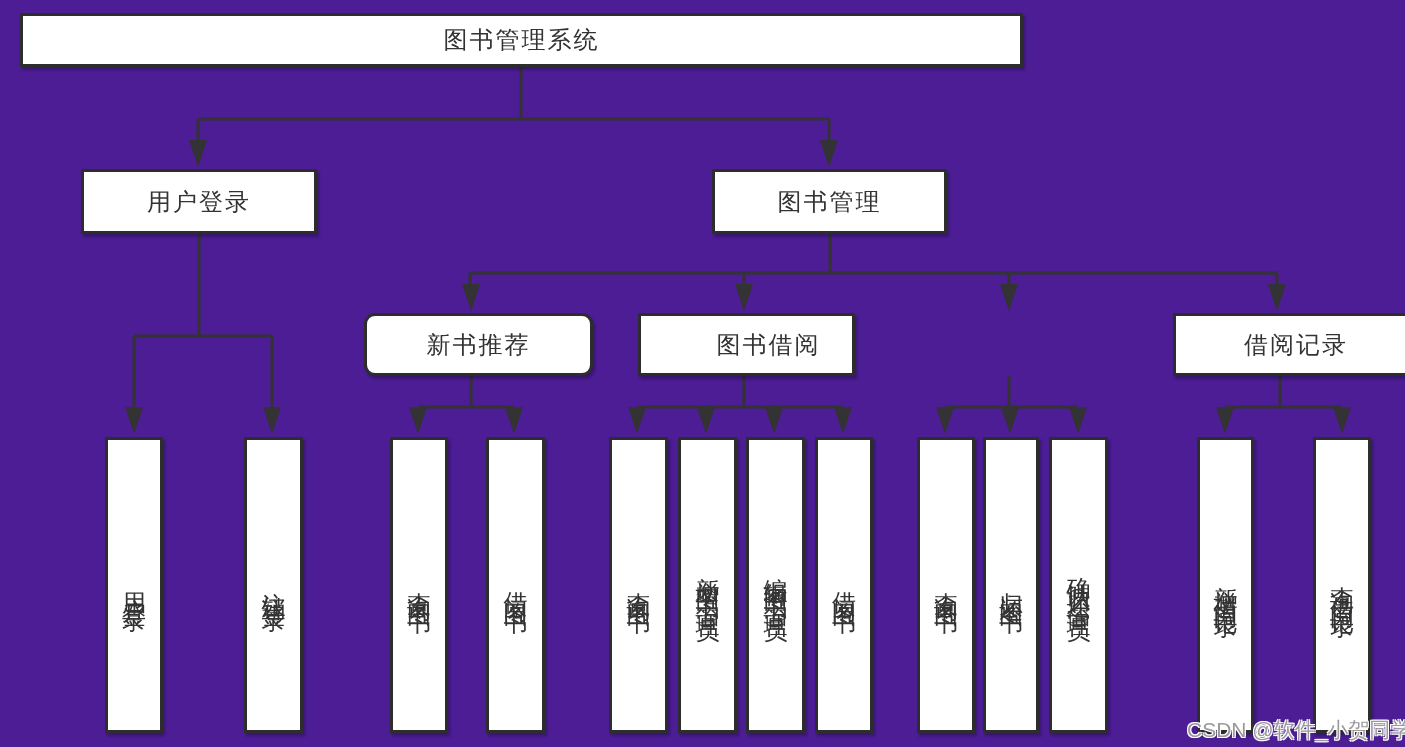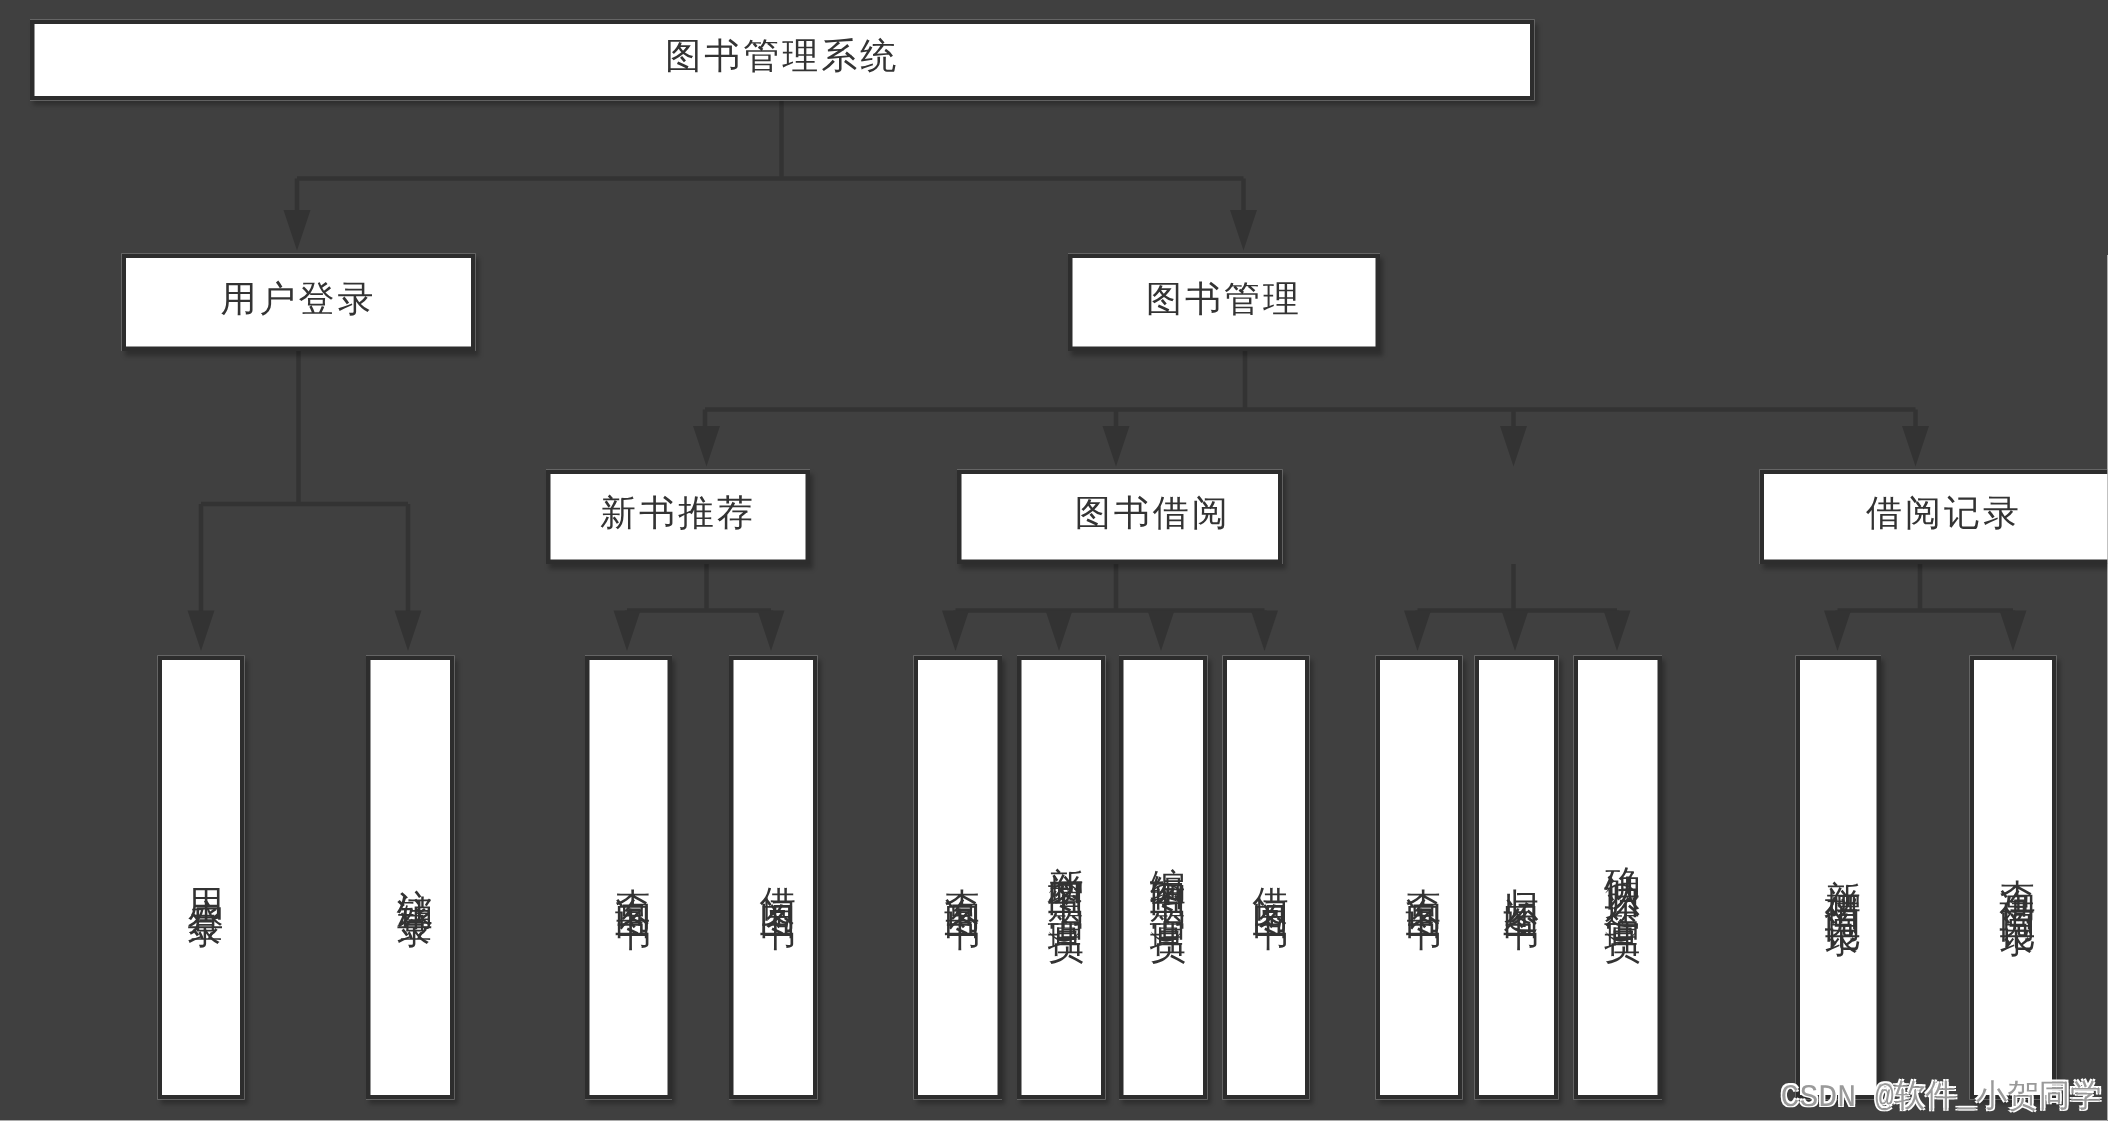--- a/index.html
+++ b/index.html
@@ -4,23 +4,23 @@
 <style>
   html, body {
     margin: 0;
     padding: 0;
     background: #ffffff;
   }
   #canvas {
     position: relative;
     width: 1405px;
     height: 747px;
-    background: #404040;
+    background: #4c1d95;
     overflow: hidden;
-    font-family: Liberation Mono, monospace;
+    font-family: Liberation Sans, sans-serif;
   }
   #connectors {
     position: absolute;
     left: 0;
     top: 0;
     width: 1405px;
     height: 747px;
   }
   .box {
     position: absolute;
@@ -41,23 +41,23 @@
   }
   .leaf .vlabel {
     writing-mode: vertical-rl;
     text-orientation: mixed;
     font-size: 24px;
     letter-spacing: 6px;
     line-height: 1;
   }
   .root-box  { left: 20px;  top: 13px;  width: 1003px; height: 54px; }
   .l2-a      { left: 81px;  top: 169px; width: 236px;  height: 65px; }
-  .l2-b      { left: 712px; top: 169px; width: 208px;  height: 65px; text-align: center; }
+  .l2-b      { left: 712px; top: 169px; width: 235px;  height: 65px; text-align: center; }
   .l3        { top: 313px; height: 63px; }
-  .l3-1 { left: 364px;  width: 176px; }
+  .l3-1 { left: 364px;  width: 229px; border-radius: 11px; }
   .l3-2 { left: 638px;  width: 217px; padding-left: 44px; }
   .l3-3 { left: 903px;  width: 214px; }
   .l3-4 { left: 1173px; width: 246px; }
   .leaf { top: 437px; height: 296px; }
   .lf-a1 { left: 105px;  width: 58px; }
   .lf-a2 { left: 244px;  width: 59px; }
   .lf-b1 { left: 390px;  width: 58px; }
   .lf-b2 { left: 486px;  width: 59px; }
   .lf-c1 { left: 609px;  width: 59px; }
   .lf-c2 { left: 678px;  width: 59px; }

